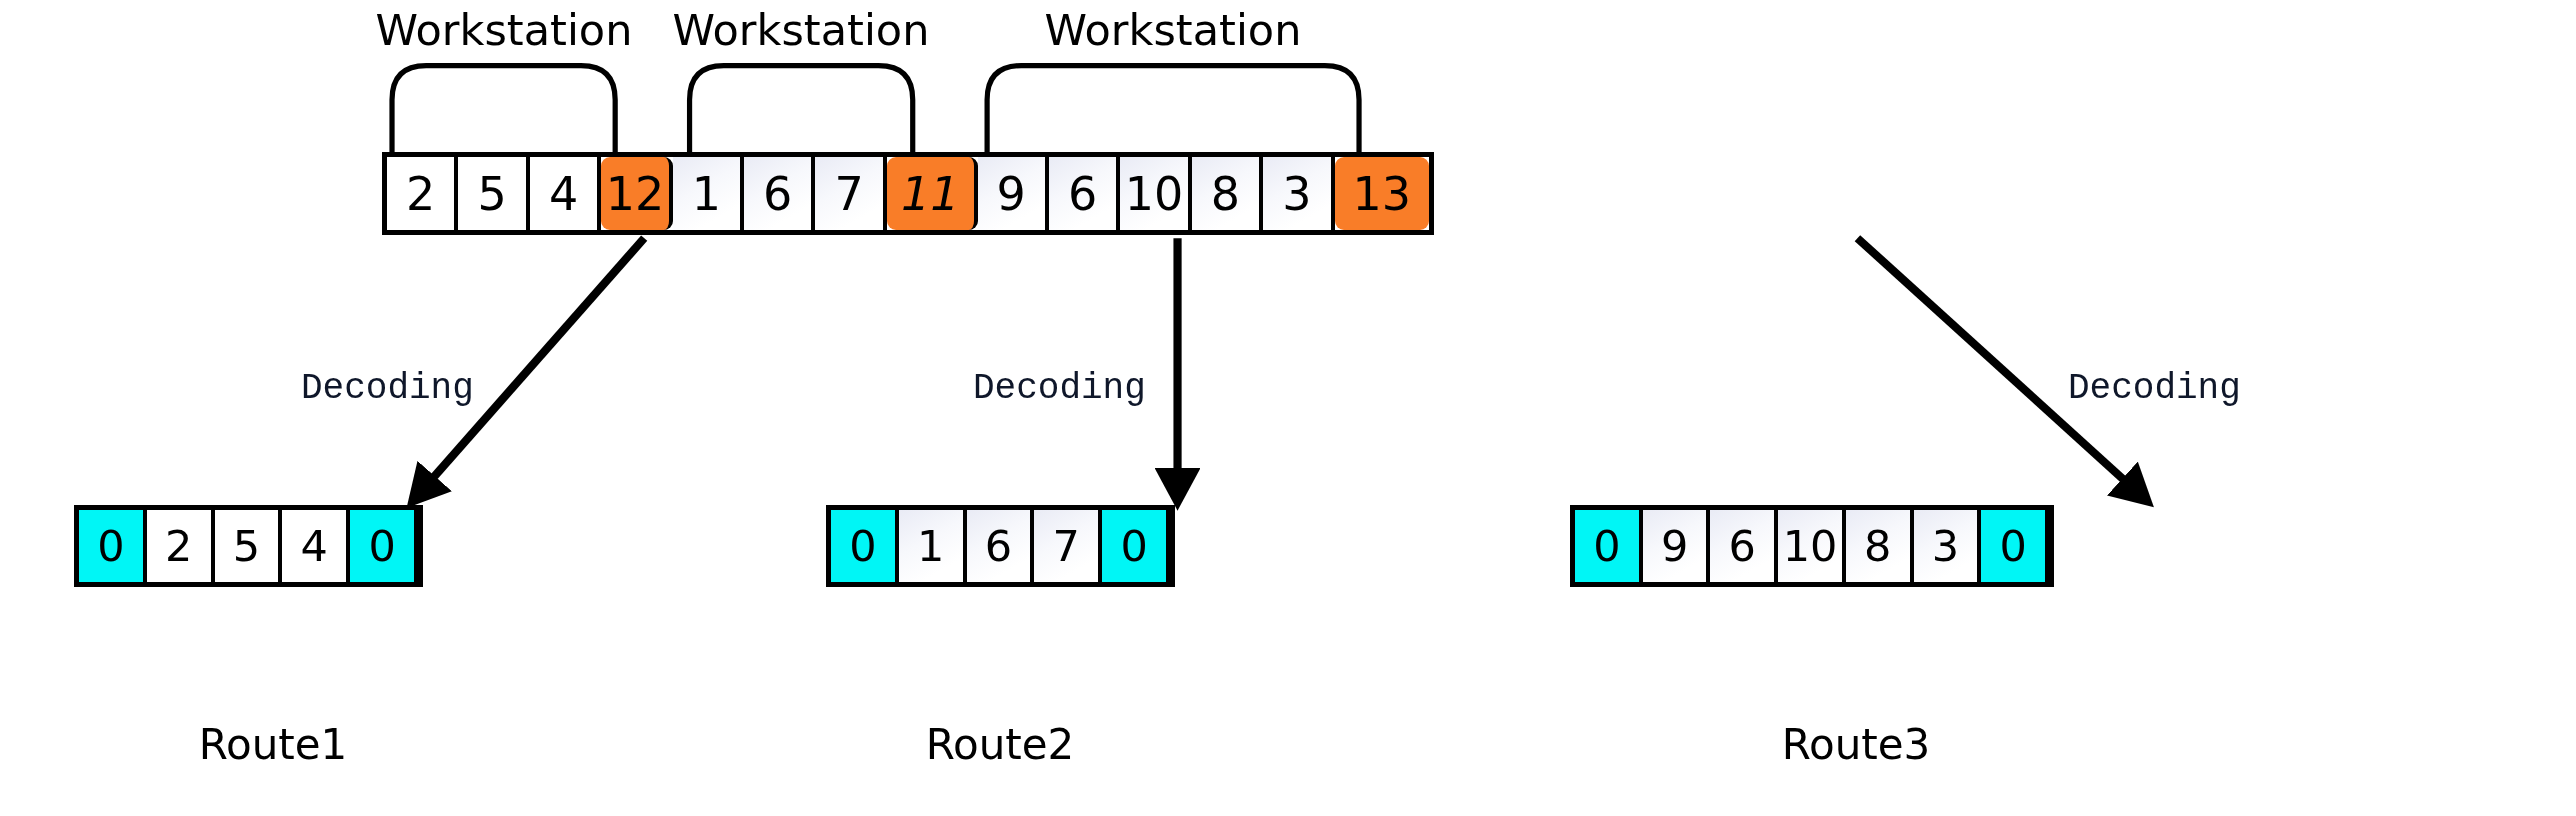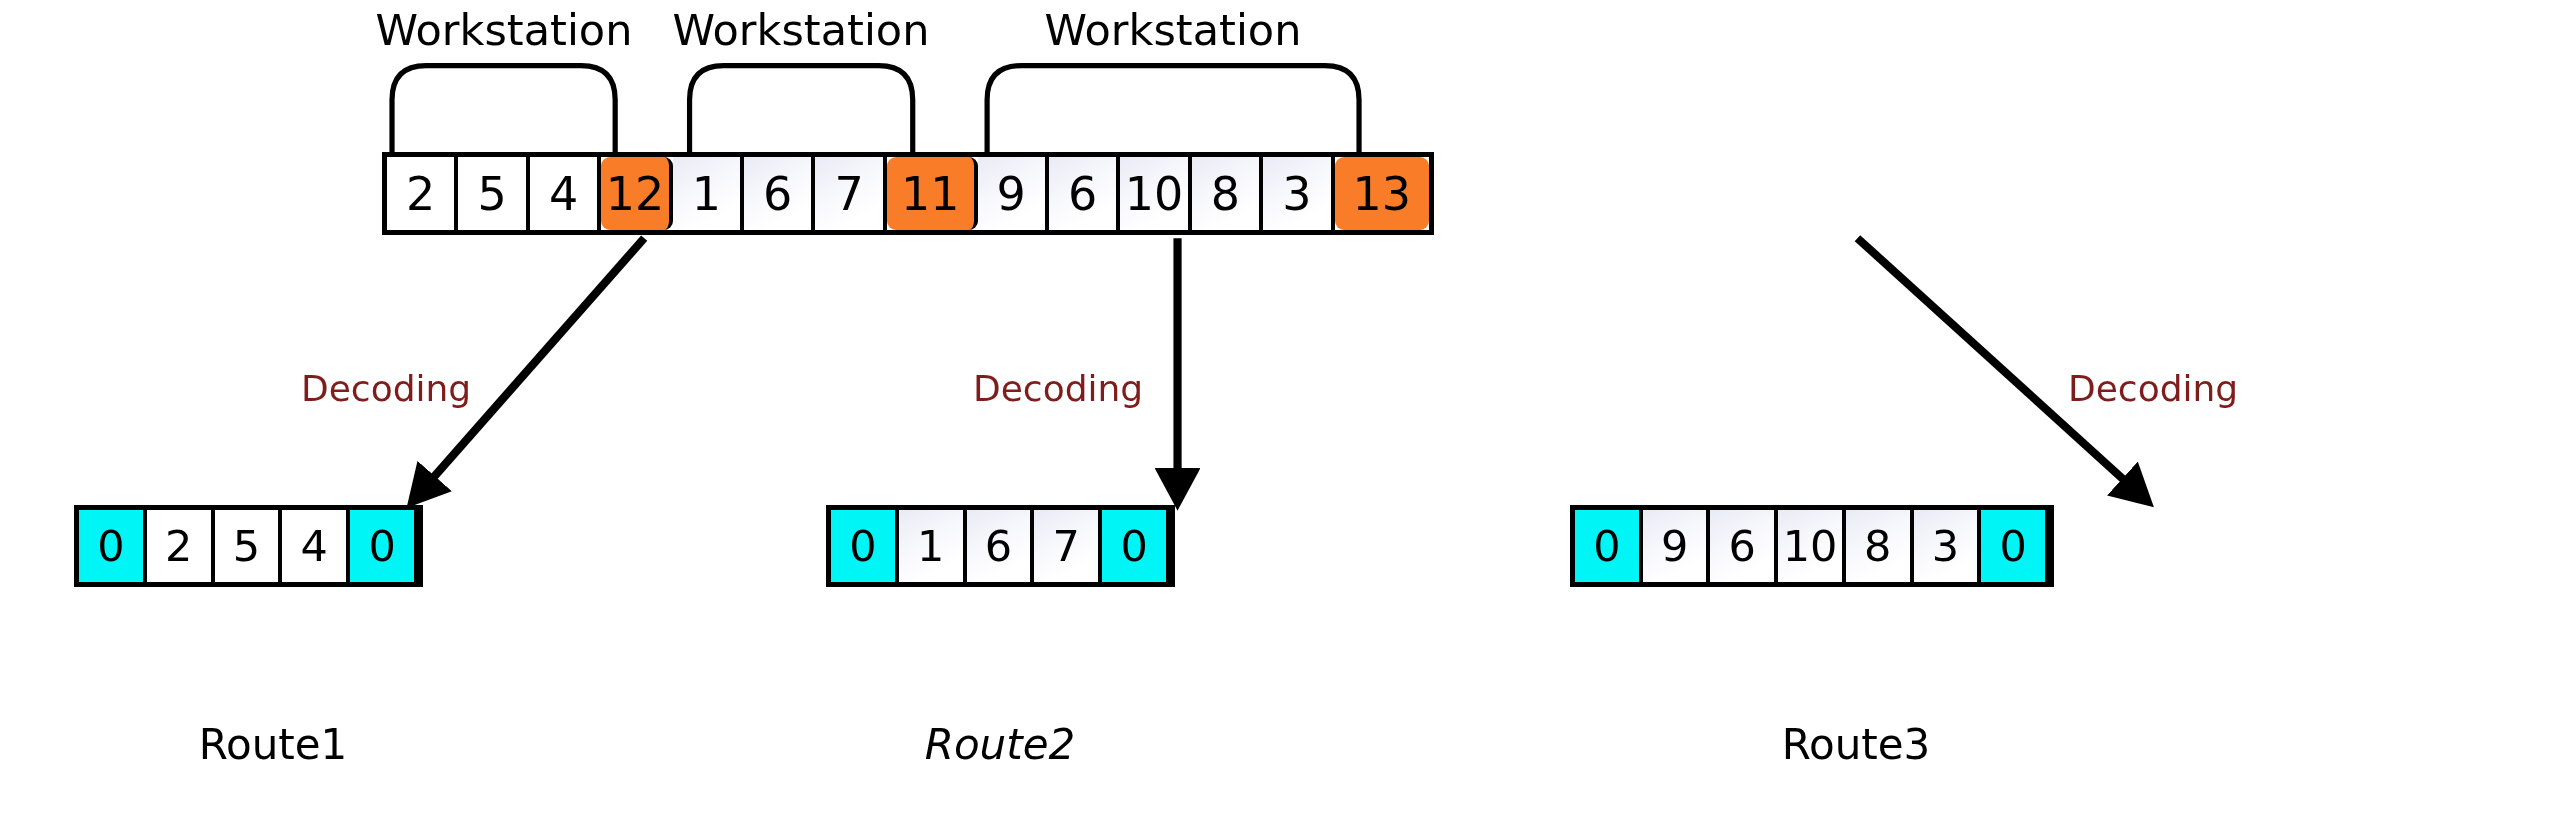--- a/index.html
+++ b/index.html
@@ -33,22 +33,23 @@
     top: 4.5px;
     font-size: 43px;
     color: #000000;
     white-space: nowrap;
     text-align: center;
     transform: translateX(-50%);
   }
   .label-decoding {
     position: absolute;
     font-size: 36px;
-    color: #7f1d1d;
+    color: #0f172a;
     white-space: nowrap;
+    font-family: Liberation Mono, monospace;
   }
   .label-route {
     position: absolute;
     top: 720px;
     font-size: 42px;
     color: #000000;
     white-space: nowrap;
     text-align: center;
     transform: translateX(-50%);
   }
@@ -110,21 +111,21 @@
   <div class="label-workstation" id="ws-label-2" style="left: 1173px;">Workstation</div>
 
   <div class="strip" id="coding-strip" style="left: 382px; top: 152px; height: 83px; width: 1052px;">
       <div class="cell plain" style="width: 74px;">2</div>
       <div class="cell plain" style="width: 74px;">5</div>
       <div class="cell plain" style="width: 74px;">4</div>
       <div class="cell orange" style="width: 74px;">12</div>
       <div class="cell " style="width: 74px;">1</div>
       <div class="cell " style="width: 74px;">6</div>
       <div class="cell " style="width: 74px;">7</div>
-      <div class="cell orange" style="width: 94px;">11</div>
+      <div class="cell orange" style="width: 94px; font-style: italic;">11</div>
       <div class="cell " style="width: 74px;">9</div>
       <div class="cell " style="width: 74px;">6</div>
       <div class="cell " style="width: 74px;">10</div>
       <div class="cell " style="width: 74px;">8</div>
       <div class="cell " style="width: 74px;">3</div>
       <div class="cell orange" style="width: 98px;">13</div>
     </div>
 
   <div class="label-decoding" id="dec-label-0" style="left: 301px; top: 368px;">Decoding</div>
   <div class="label-decoding" id="dec-label-1" style="left: 973px; top: 368px;">Decoding</div>
@@ -148,21 +149,21 @@
       <div class="cell cyan" style="width: 68px;">0</div>
       <div class="cell " style="width: 68px;">9</div>
       <div class="cell " style="width: 68px;">6</div>
       <div class="cell " style="width: 68px;">10</div>
       <div class="cell " style="width: 68px;">8</div>
       <div class="cell " style="width: 68px;">3</div>
       <div class="cell cyan" style="width: 68px;">0</div>
     </div>
 
   <div class="label-route" id="route-label-0" style="left: 249px; margin-left: 24px;">Route1</div>
-  <div class="label-route" id="route-label-1" style="left: 1000px; font-style: italic;">Route2</div>
+  <div class="label-route" id="route-label-1" style="left: 1000px;">Route2</div>
   <div class="label-route" id="route-label-2" style="left: 1856px;">Route3</div>
 
   <svg id="overlay" viewBox="0 0 3463 1098" xmlns="http://www.w3.org/2000/svg">
     <defs>
       <marker id="arrowhead" markerWidth="5.2" markerHeight="5.6" refX="3.9" refY="2.8" orient="auto" markerUnits="strokeWidth">
         <path d="M 0 0 L 5.2 2.8 L 0 5.6 z" fill="#000000"></path>
       </marker>
     </defs>
     <g id="braces">
         <path d="M 527 206 L 527 134 Q 527 88 573 88 L 781 88 Q 827 88 827 134 L 827 206" fill="none" stroke="#000000" stroke-width="7" stroke-linecap="round"></path>

